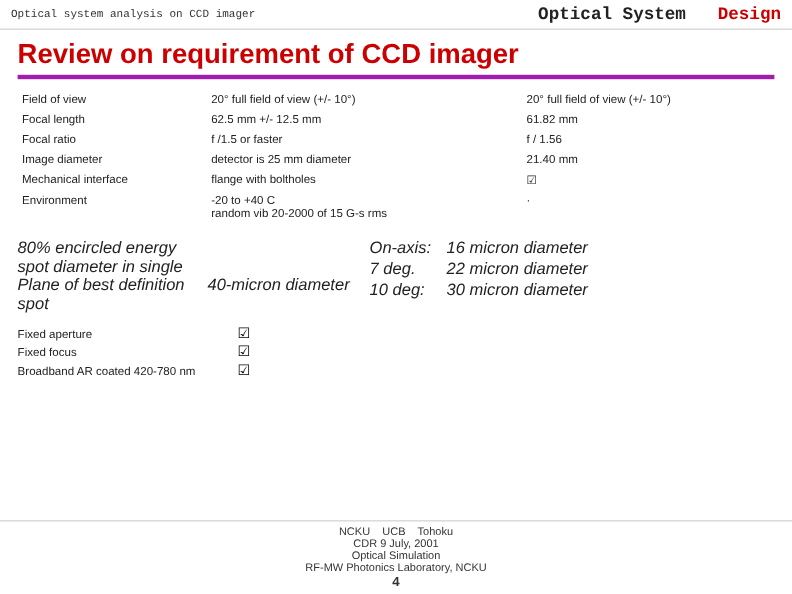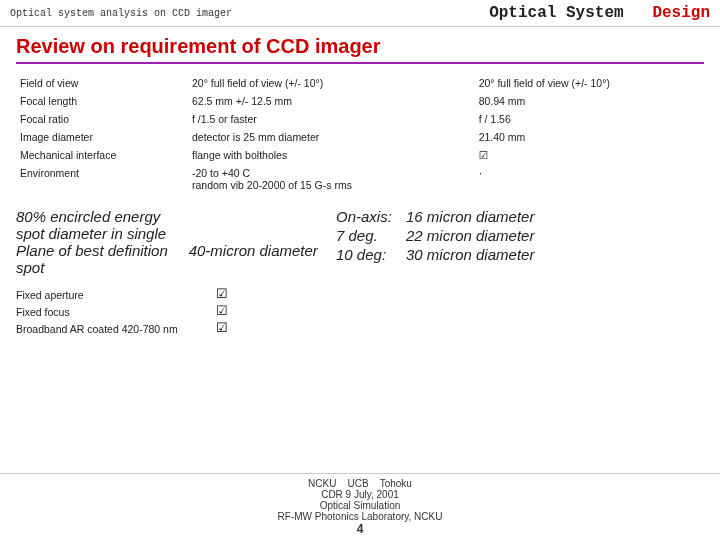--- a/index.html
+++ b/index.html
@@ -34,25 +34,25 @@
       font-weight: bold;
       color: #222;
     }
     .header-right span.design {
       color: #cc0000;
       font-weight: bold;
     }
 
     
     .page-title {
-      font-size: 20px;
+      font-size: 25px;
       font-weight: bold;
       color: #cc0000;
       margin: 8px 16px 6px 16px;
-      border-bottom: 2px solid #a21caf;
+      border-bottom: 4px solid #a21caf;
       padding-bottom: 4px;
     }
 
     
     .main-content {
       padding: 4px 16px;
     }
 
     
     .req-table {
@@ -157,21 +157,21 @@
   <table class="req-table">
     <tbody id="req-tbody">
     <tr>
           <td class="col-param">Field of view</td>
           <td class="col-req">20° full field of view (+/- 10°)</td>
           <td class="col-actual">20° full field of view (+/- 10°)</td>
         </tr>
         <tr>
           <td class="col-param">Focal length</td>
           <td class="col-req">62.5 mm +/- 12.5 mm</td>
-          <td class="col-actual">80.94 mm</td>
+          <td class="col-actual">61.82 mm</td>
         </tr>
         <tr>
           <td class="col-param">Focal ratio</td>
           <td class="col-req">f /1.5 or faster</td>
           <td class="col-actual">f / 1.56</td>
         </tr>
         <tr>
           <td class="col-param">Image diameter</td>
           <td class="col-req">detector is 25 mm diameter</td>
           <td class="col-actual">21.40 mm</td>

